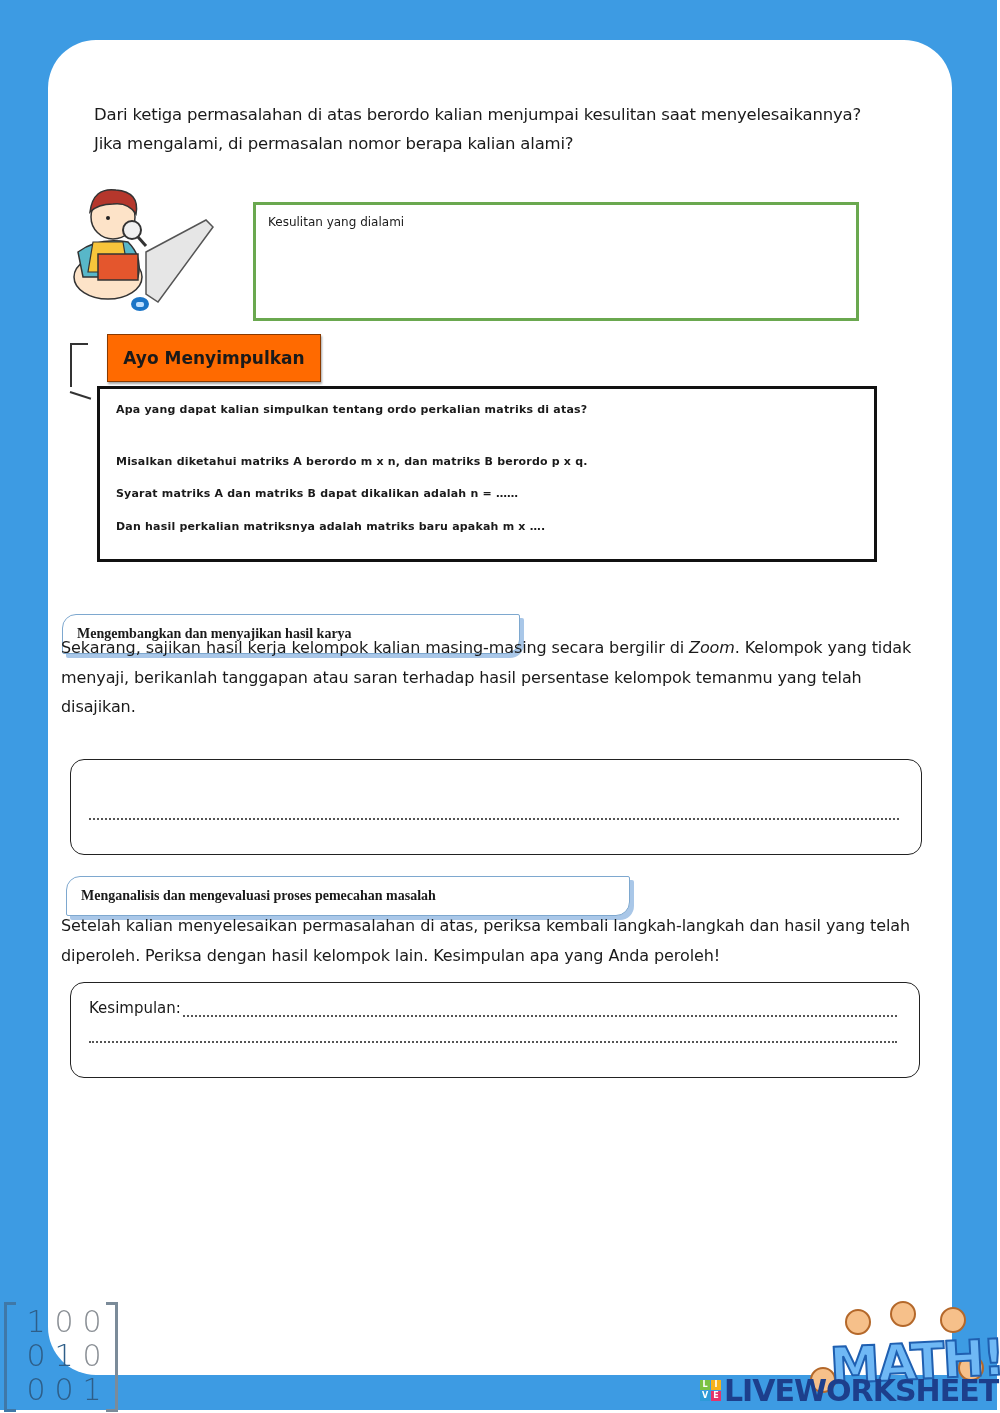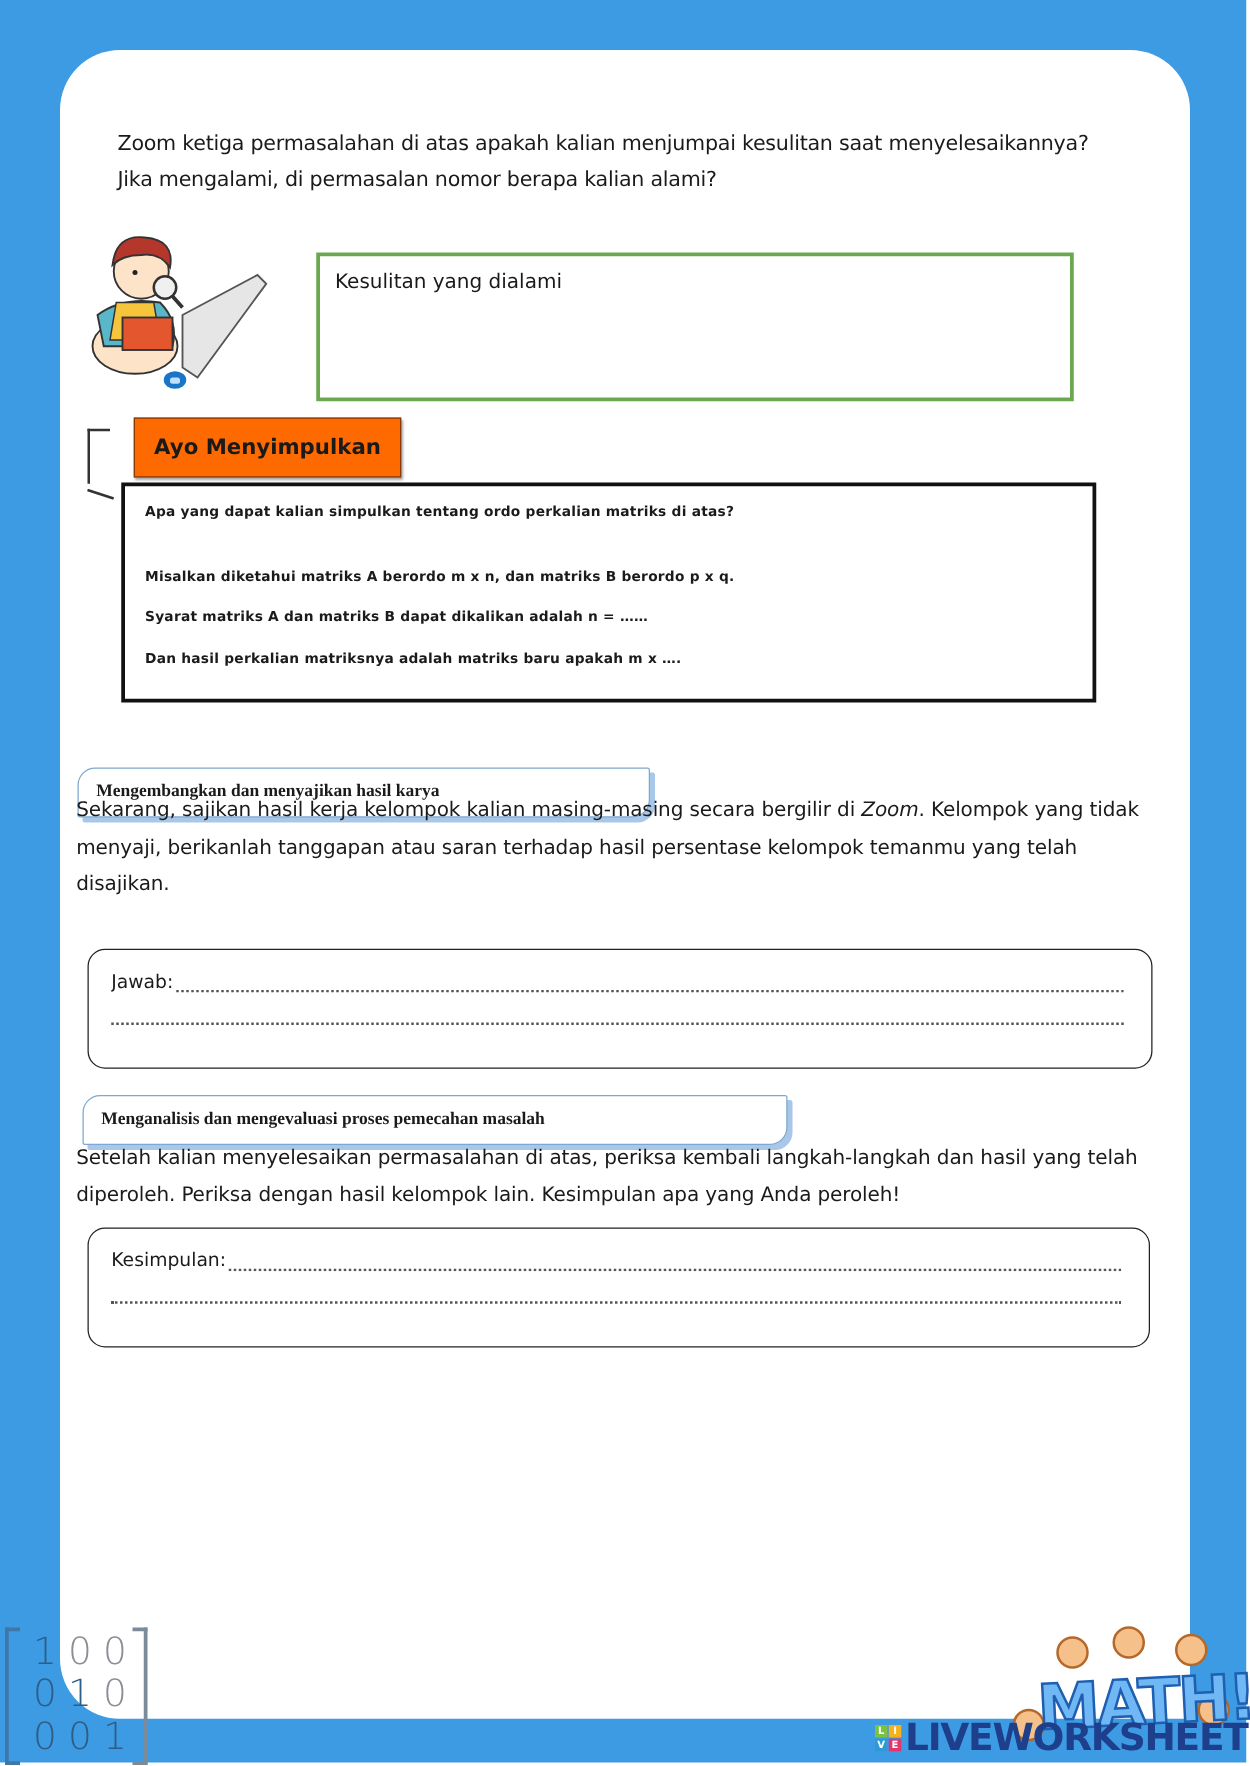--- a/index.html
+++ b/index.html
@@ -33,21 +33,21 @@
     }
     .speaker::after {
       content: ""; width: 8px; height: 5px; background: #bfe0ff; border-radius: 2px;
     }
     .difficulty-box {
       left: 253px; top: 202px; width: 600px; height: 113px;
       border: 3px solid #6aa84f;
       background: #fff;
     }
     .difficulty-label {
-      position: absolute; left: 12px; top: 10px; font-size: 16px;
+      position: absolute; left: 12px; top: 10px; font-size: 12px;
     }
     .bracket {
       left: 70px; top: 343px; width: 16px; height: 42px;
       border-left: 2px solid #333; border-top: 2px solid #333;
     }
     .bracket::after {
       content: ""; position: absolute; left: -2px; bottom: -6px; width: 22px; height: 2px;
       background: #333; transform: rotate(18deg); transform-origin: left;
     }
     .orange-tab {
@@ -141,21 +141,21 @@
       background: #f6c08a; border: 2px solid #b4682a;
     }
   </style>
 </head>
 <body>
 
 <div class="frame"></div>
 <div class="page"></div>
 
 <div class="abs q-text">
-  <div>Zoom ketiga permasalahan di atas apakah kalian menjumpai kesulitan saat menyelesaikannya?</div>
+  <div>Dari ketiga permasalahan di atas berordo kalian menjumpai kesulitan saat menyelesaikannya?</div>
   <div>Jika mengalami, di permasalan nomor berapa kalian alami?</div>
 </div>
 
 <div class="abs character">
   <svg width="150" height="130" viewBox="0 0 150 130">
     <polygon points="78,70 138,38 145,45 90,120 78,112" fill="#e6e6e6" stroke="#555" stroke-width="1.5"></polygon>
     <ellipse cx="40" cy="95" rx="34" ry="22" fill="#fde3c8" stroke="#333" stroke-width="1.5"></ellipse>
     <path d="M10 70 Q30 55 60 60 Q75 75 70 95 L15 95 Z" fill="#58b7c9" stroke="#333" stroke-width="1.5"></path>
     <path d="M25 60 L55 60 L60 90 L20 90 Z" fill="#f7c53b" stroke="#333" stroke-width="1.2"></path>
     <rect x="30" y="72" width="40" height="26" fill="#e4562d" stroke="#333" stroke-width="1.5"></rect>
@@ -182,24 +182,20 @@
   <p style="top:127px">Dan hasil perkalian matriksnya adalah matriks baru apakah m x ….</p>
 </div>
 
 <div class="abs section-tab tab1">Mengembangkan dan menyajikan hasil karya</div>
 
 <div class="abs para para1">
   <span>Sekarang, sajikan hasil kerja kelompok kalian masing-masing secara bergilir di </span><em>Zoom</em><span>. Kelompok yang tidak menyaji, berikanlah tanggapan atau saran terhadap hasil persentase kelompok temanmu yang telah disajikan.</span>
 </div>
 
 <div class="abs answer-box ans1">
-  <div class="dots-line row1">
-    <span>Jawab:</span>
-    <span class="filler"></span>
-  </div>
   <div class="dots-line row2"></div>
 </div>
 
 <div class="abs section-tab tab2">Menganalisis dan mengevaluasi proses pemecahan masalah</div>
 
 <div class="abs para para2">Setelah kalian menyelesaikan permasalahan di atas, periksa kembali langkah-langkah dan hasil yang telah diperoleh. Periksa dengan hasil kelompok lain. Kesimpulan apa yang Anda peroleh!</div>
 
 <div class="abs answer-box ans2">
   <div class="dots-line row1">
     <span>Kesimpulan:</span>

